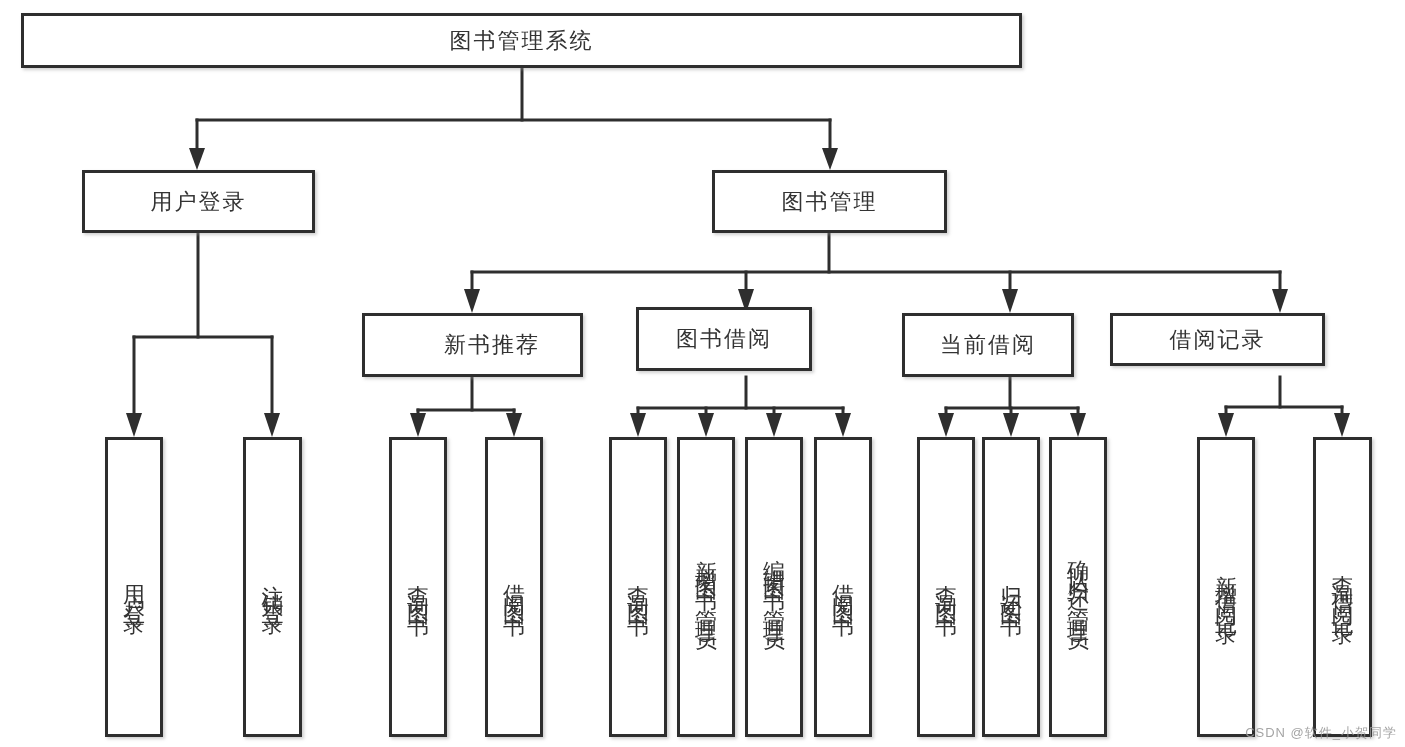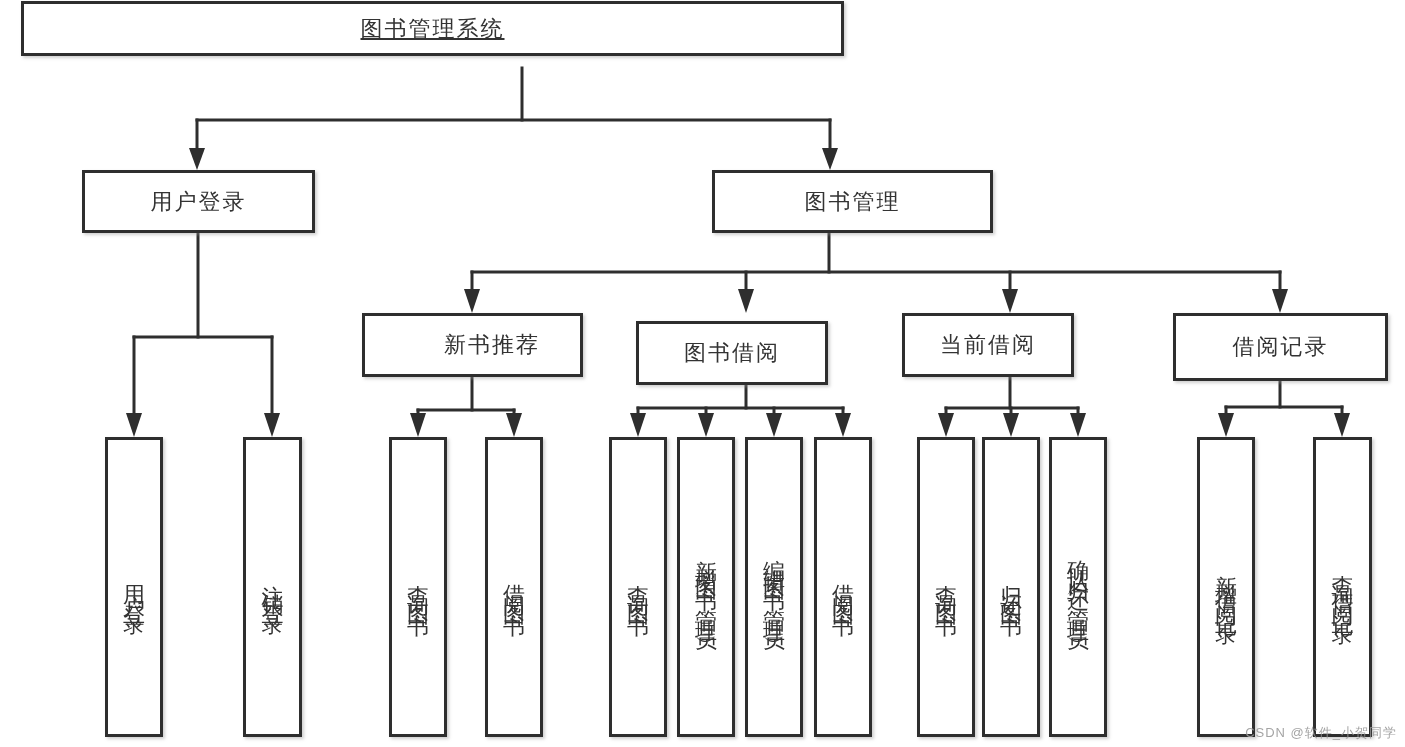--- a/index.html
+++ b/index.html
@@ -110,41 +110,41 @@
 
       <polygon points="938,413 954,413 946,437"></polygon>
       <polygon points="1003,413 1019,413 1011,437"></polygon>
       <polygon points="1070,413 1086,413 1078,437"></polygon>
 
       <polygon points="1218,413 1234,413 1226,437"></polygon>
       <polygon points="1334,413 1350,413 1342,437"></polygon>
     </g>
   </svg>
 
-  <div class="node hnode" style="left:21px;top:1px;width:823px;height:55px;text-decoration:underline;">
+  <div class="node hnode" style="left:21px;top:13px;width:1001px;height:55px;">
     <span>图书管理系统</span>
   </div>
 
   <div class="node hnode" style="left:82px;top:170px;width:233px;height:63px;">
     <span>用户登录</span>
   </div>
-  <div class="node hnode" style="left:712px;top:170px;width:281px;height:63px;">
+  <div class="node hnode" style="left:712px;top:170px;width:235px;height:63px;">
     <span>图书管理</span>
   </div>
 
   <div class="node hnode" style="left:362px;top:313px;width:221px;height:64px;padding-left:39px;">
     <span>新书推荐</span>
   </div>
-  <div class="node hnode" style="left:636px;top:321px;width:192px;height:64px;">
+  <div class="node hnode" style="left:636px;top:307px;width:176px;height:64px;">
     <span>图书借阅</span>
   </div>
   <div class="node hnode" style="left:902px;top:313px;width:172px;height:64px;">
     <span>当前借阅</span>
   </div>
-  <div class="node hnode" style="left:1173px;top:313px;width:215px;height:68px;text-align:center;">
+  <div class="node hnode" style="left:1110px;top:313px;width:215px;height:53px;text-align:center;">
     <span>借阅记录</span>
   </div>
 
   <div class="node leaf" style="left:105px;top:437px;width:58px;height:300px;">
     <span class="vlabel">用户登录</span>
   </div>
   <div class="node leaf" style="left:243px;top:437px;width:59px;height:300px;">
     <span class="vlabel">注销登录</span>
   </div>
 

